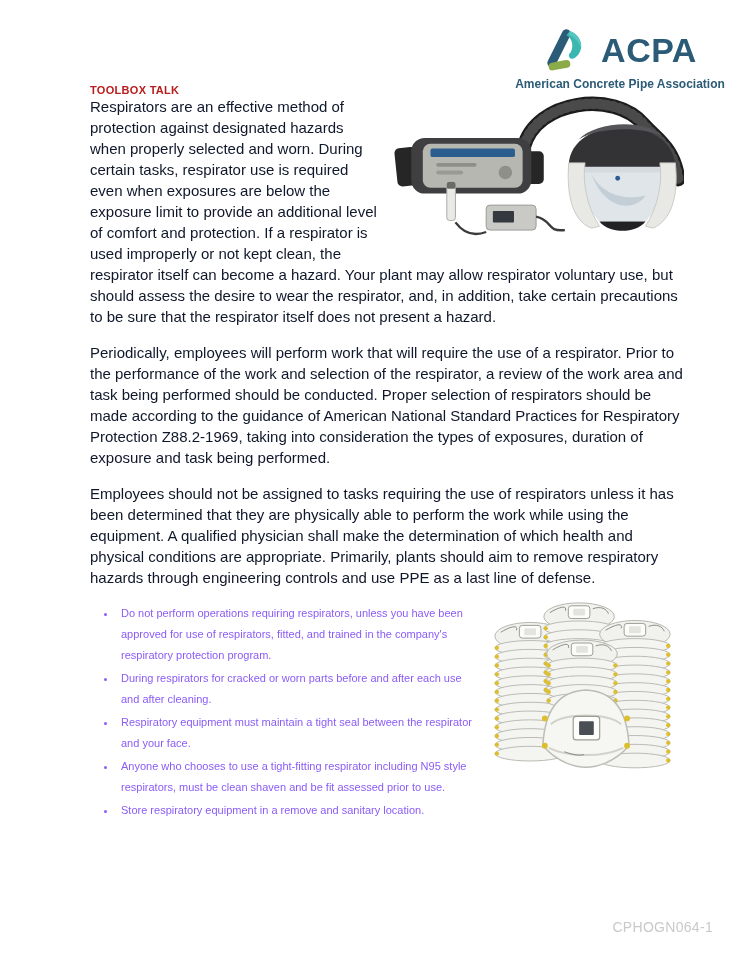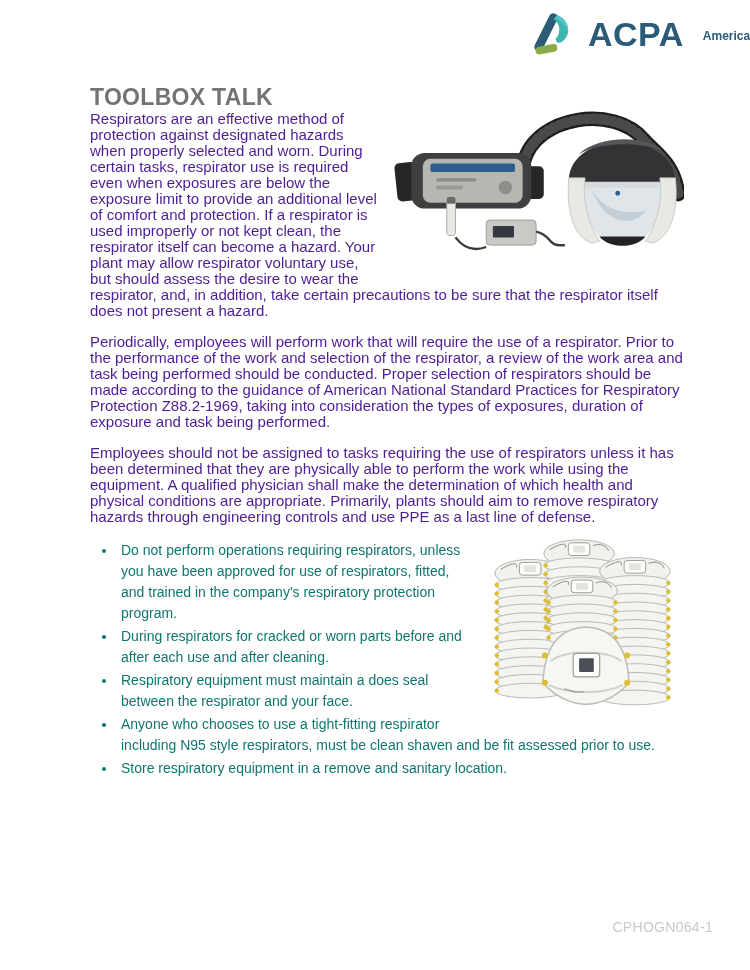--- a/index.html
+++ b/index.html
@@ -7,70 +7,70 @@
   .page {
     position:relative;
     width:750px; height:970px;
     background:#ffffff;
     font-family:"Liberation Sans", sans-serif;
     color:#2d2d2d;
     overflow:hidden;
   }
   
   .logo {
-    position:absolute; top:10px; right:40px;
+    position:absolute; top:26px; right:40px;
     width:180px;
-    display:flex; flex-direction:row; align-items:center;gap:19px;
+    display:flex; flex-direction:column; align-items:center;
   }
   .logo-row { display:flex; align-items:center; gap:6px; }
   .logo-mark { width:52px; height:48px; }
   .logo-name {
     font-size:34px; font-weight:bold; color:#2b5b77;
     letter-spacing:0.5px; line-height:1;
   }
   .logo-tagline {
     font-size:12px; font-weight:bold; color:#2b5b77;
     margin-top:3px; white-space:nowrap;
   }
   
   .content {
     position:absolute; top:84px; left:90px; width:594px;
   }
   .kicker {
-    font-size:23px; font-weight:bold; color:#737373;
+    font-size:11px; font-weight:bold; color:#b91c1c;
     letter-spacing:0.3px;
   }
   .doc-title {
     font-size:27px; font-weight:bold; color:#2fb1aa;
     margin-top:4px; margin-bottom:16px;
     letter-spacing:0.2px;
   }
   .para {
-    font-size:15px; line-height:16px; color:#4c1d95;
+    font-size:15px; line-height:21px; color:#0f172a;
     margin-bottom:15px;
   }
   .photo { border:none; }
   .papr-photo {
     float:right; width:292px; height:168px;
     margin-left:12px; margin-bottom:4px; margin-top:-8px;
   }
   .section-heading {
     font-size:20px; font-weight:bold; color:#26607e;
     margin-top:24px; margin-bottom:14px;
     clear:both;
   }
   .n95-photo {
     float:right; width:200px; height:186px;
     margin-left:10px; margin-bottom:2px; margin-top:-6px;
   }
   ul.bullets {
     margin-left:27px;
   }
   ul.bullets li {
-    font-size:14px; line-height:21px; color:#0f766e;
+    font-size:11px; line-height:21px; color:#8b5cf6;
     padding-left:4px; margin-bottom:2px;
   }
   
   .footer-code {
     position:absolute; right:37px; bottom:35px;
     font-size:14px; color:#c9c9c9; letter-spacing:0.3px;
   }
 </style>
 </head>
 <body>
@@ -207,21 +207,21 @@
       <circle cx="60" cy="124" r="3" fill="#ddbf2e"></circle>
       <circle cx="60" cy="152" r="3" fill="#ddbf2e"></circle>
       <circle cx="144" cy="124" r="3" fill="#ddbf2e"></circle>
       <circle cx="144" cy="152" r="3" fill="#ddbf2e"></circle>
       <path d="M80,158 C90,162 96,162 100,161" stroke="#8a8a84" stroke-width="1" fill="none"></path>
     </svg>
 
     <ul class="bullets">
       <li>Do not perform operations requiring respirators, unless you have been approved for use of respirators, fitted, and trained in the company's respiratory protection program.</li>
       <li>During respirators for cracked or worn parts before and after each use and after cleaning.</li>
-      <li>Respiratory equipment must maintain a does seal between the respirator and your face.</li>
+      <li>Respiratory equipment must maintain a tight seal between the respirator and your face.</li>
       <li>Anyone who chooses to use a tight-fitting respirator including N95 style respirators, must be clean shaven and be fit assessed prior to use.</li>
       <li>Store respiratory equipment in a remove and sanitary location.</li>
 
     </ul>
 
   </div>
 
   <div class="footer-code">CPHOGN064-1</div>
 
 </div>

